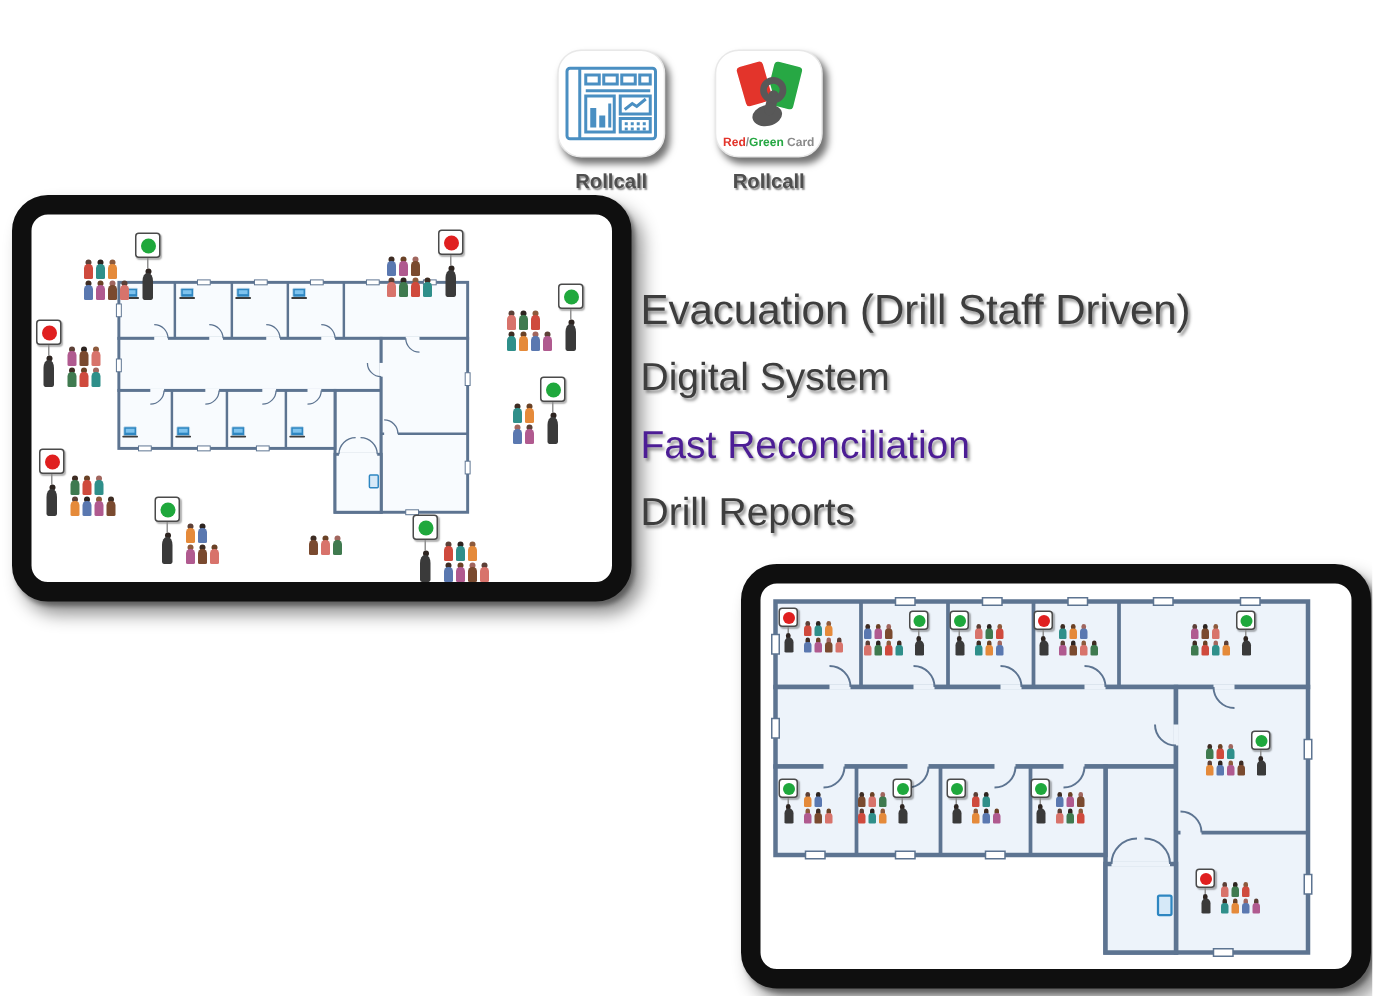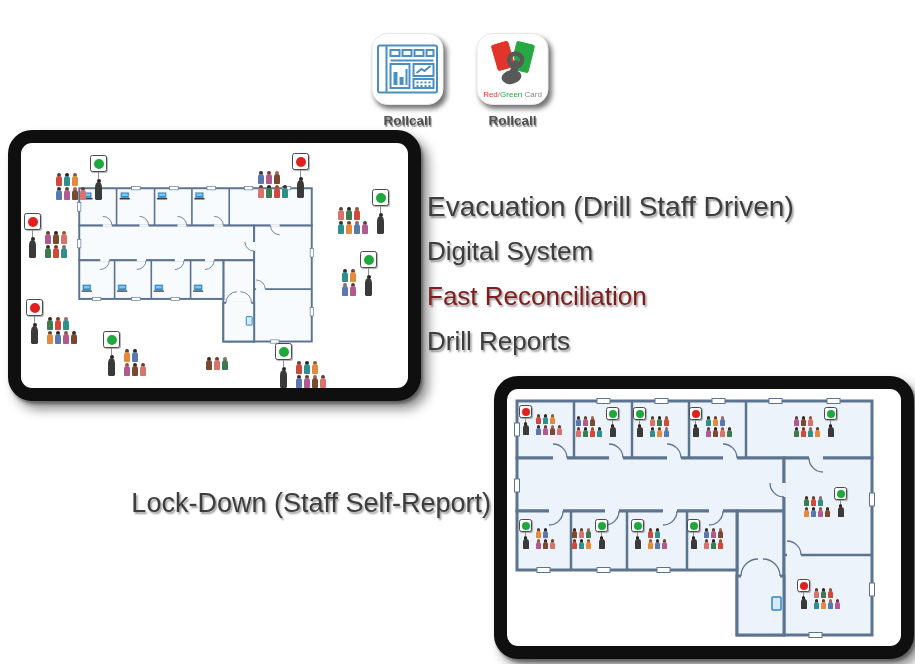--- a/index.html
+++ b/index.html
@@ -14,21 +14,21 @@
   
   .apps{position:absolute;top:33px;left:460px;transform:translateX(-50%);
         display:flex;gap:33px;}
   .app{display:flex;flex-direction:column;align-items:center;width:72px;}
   .tile{position:relative;width:70px;height:70px;background:#fff;border-radius:16px;
         border:1px solid #e8e8e8;display:flex;align-items:center;justify-content:center;
         box-shadow:3px 4px 5px rgba(0,0,0,.55);}
   .app-label{margin-top:8px;font-size:13.5px;font-weight:700;color:#4f4f4f;
              text-shadow:1px 1.5px 1px rgba(0,0,0,.45);}
   .badge{position:absolute;bottom:5px;left:0;right:0;text-align:center;
-         font-size:8px;font-weight:400;line-height:8px;}
+         font-size:8px;font-weight:700;line-height:8px;}
 
   
   .tablet{position:absolute;background:#fff;border:13px solid #0f0f0f;border-radius:24px;
           box-shadow:7px 8px 12px rgba(0,0,0,.45),2px 3px 3px rgba(0,0,0,.35);}
   .tablet .screen{position:absolute;inset:0;border-radius:8px;overflow:hidden;}
   .evac{left:8px;top:130px;width:387px;height:245px;}
   .lock{left:494px;top:376px;width:394px;height:257px;}
   svg.plan{position:absolute;inset:0;width:100%;height:100%;}
   .map-evac{--roomfill:#f8fbfe;--kw:6px;--kh:13px;--head:4px;--th:21px;--sign:17px;--dot:10px;--pole:7px;}
   .map-lock{--roomfill:#edf3fa;--kw:5px;--kh:10px;--head:3.5px;--th:13px;--sign:13px;--dot:8px;--pole:4px;}
@@ -388,26 +388,25 @@
               </div>
             </div>
           </div>
         </div>
     </div>
   </div>
 
   <div class="evac-text">
     <div class="cap cap-lg" style="color: rgb(61, 61, 61);">Evacuation (Drill Staff Driven)</div>
     <div class="cap" style="color: rgb(61, 61, 61);">Digital System</div>
-    <div class="cap" style="color: #7f1d1d;">Fast Reconciliation</div>
+    <div class="cap" style="color: #4c1d95;">Fast Reconciliation</div>
     <div class="cap" style="color: rgb(61, 61, 61);">Drill Reports</div>
   </div>
 
   <div class="lock-text">
-    <div class="cap" style="color: rgb(61, 61, 61);">Lock-Down (Staff Self-Report)</div>
   </div>
 
   <div class="tablet lock">
     <div class="screen map-lock">
       <svg class="plan" viewBox="0 0 394 257">
         <use href="#floorplan" transform="translate(2,4)"></use>
       </svg>
       <div class="groups" id="lock-groups">
           <div class="group" style="left: 12px; top: 16px;">
             <div class="signpost">

